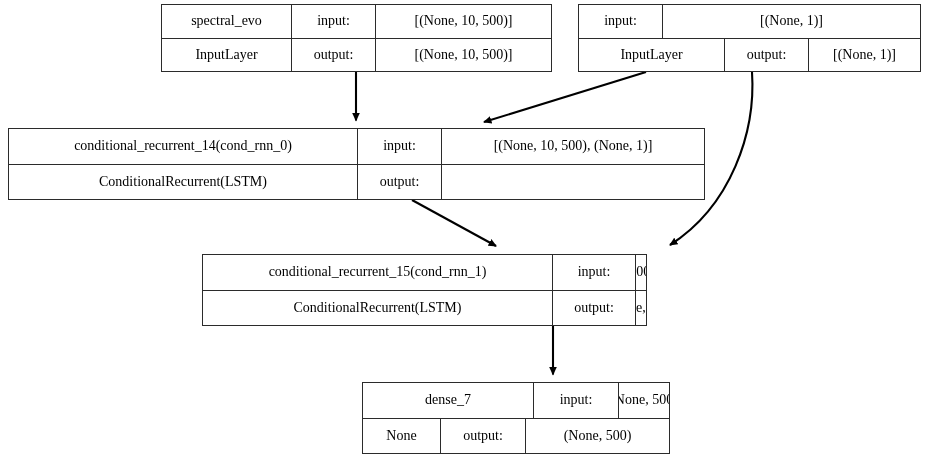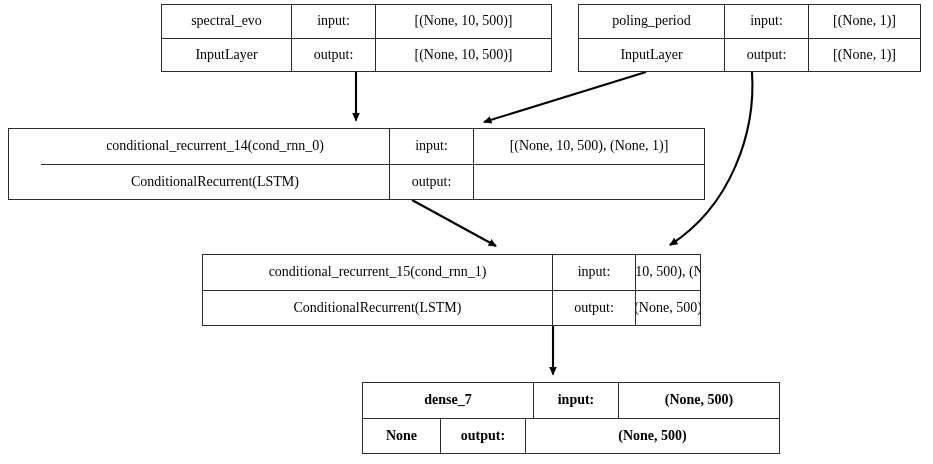--- a/index.html
+++ b/index.html
@@ -90,57 +90,56 @@
     </div>
     <div class="node-row">
       <div class="cell name div-right" style="width:130px;">InputLayer</div>
       <div class="cell label div-right" style="width:84px;">output:</div>
       <div class="cell shape" style="flex:1;">[(None, 10, 500)]</div>
     </div>
   </div>
 
   <div class="node" style="left:578px; top:4px; width:343px; height:68px;">
     <div class="node-row top">
-      <div class="cell name div-right" style="width:146px;">poling_period</div>
       <div class="cell label div-right" style="width:84px;">input:</div>
       <div class="cell shape" style="flex:1;">[(None, 1)]</div>
     </div>
     <div class="node-row">
       <div class="cell name div-right" style="width:146px;">InputLayer</div>
       <div class="cell label div-right" style="width:84px;">output:</div>
       <div class="cell shape" style="flex:1;">[(None, 1)]</div>
     </div>
   </div>
 
-  <div class="node" style="left:8px; top:128px; width:697px; height:72px;padding-left:32px;">
+  <div class="node" style="left:8px; top:128px; width:697px; height:72px;">
     <div class="node-row top">
       <div class="cell name div-right" style="width:349px;">conditional_recurrent_14(cond_rnn_0)</div>
       <div class="cell label div-right" style="width:84px;">input:</div>
       <div class="cell shape" style="flex:1;">[(None, 10, 500), (None, 1)]</div>
     </div>
     <div class="node-row">
       <div class="cell name div-right" style="width:349px;">ConditionalRecurrent(LSTM)</div>
       <div class="cell label div-right" style="width:84px;">output:</div>
     </div>
   </div>
 
-  <div class="node" style="left:202px; top:254px; width:499px; height:72px;">
+  <div class="node" style="left:202px; top:254px; width:445px; height:72px;">
     <div class="node-row top">
       <div class="cell name div-right" style="width:350px;">conditional_recurrent_15(cond_rnn_1)</div>
       <div class="cell label div-right" style="width:83px;">input:</div>
       <div class="cell shape" style="flex:1;">[(None, 10, 500), (None, 1)]</div>
     </div>
     <div class="node-row">
       <div class="cell name div-right" style="width:350px;">ConditionalRecurrent(LSTM)</div>
       <div class="cell label div-right" style="width:83px;">output:</div>
       <div class="cell shape" style="flex:1;">(None, 500)</div>
     </div>
   </div>
 
-  <div class="node" style="left:362px; top:382px; width:418px; height:72px;font-weight:bold;">
+  <div class="node" style="left:362px; top:382px; width:308px; height:72px;">
     <div class="node-row top">
       <div class="cell name div-right" style="width:171px;">dense_7</div>
       <div class="cell label div-right" style="width:85px;">input:</div>
       <div class="cell shape" style="flex:1;">(None, 500)</div>
     </div>
     <div class="node-row">
       <div class="cell name div-right" style="width:78px;">None</div>
       <div class="cell label div-right" style="width:85px;">output:</div>
       <div class="cell shape" style="flex:1;">(None, 500)</div>
     </div>

